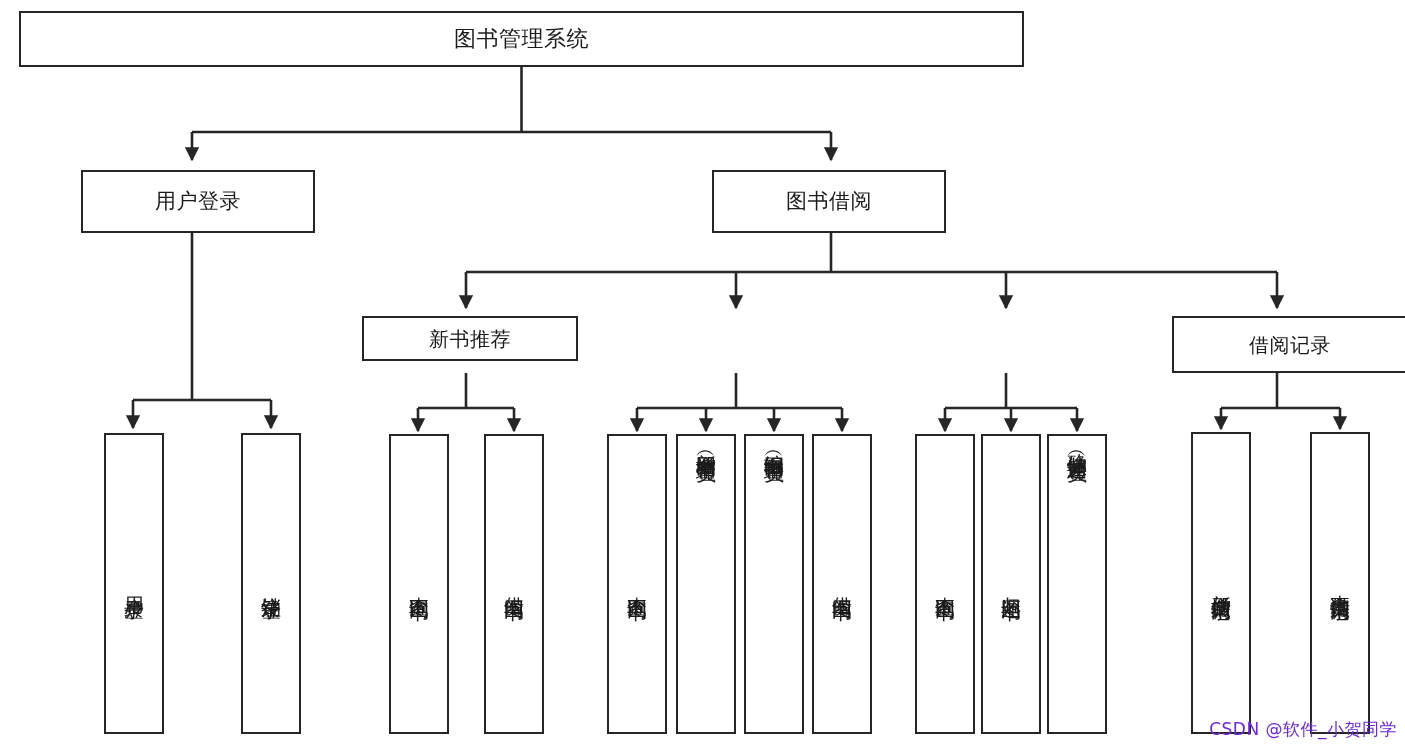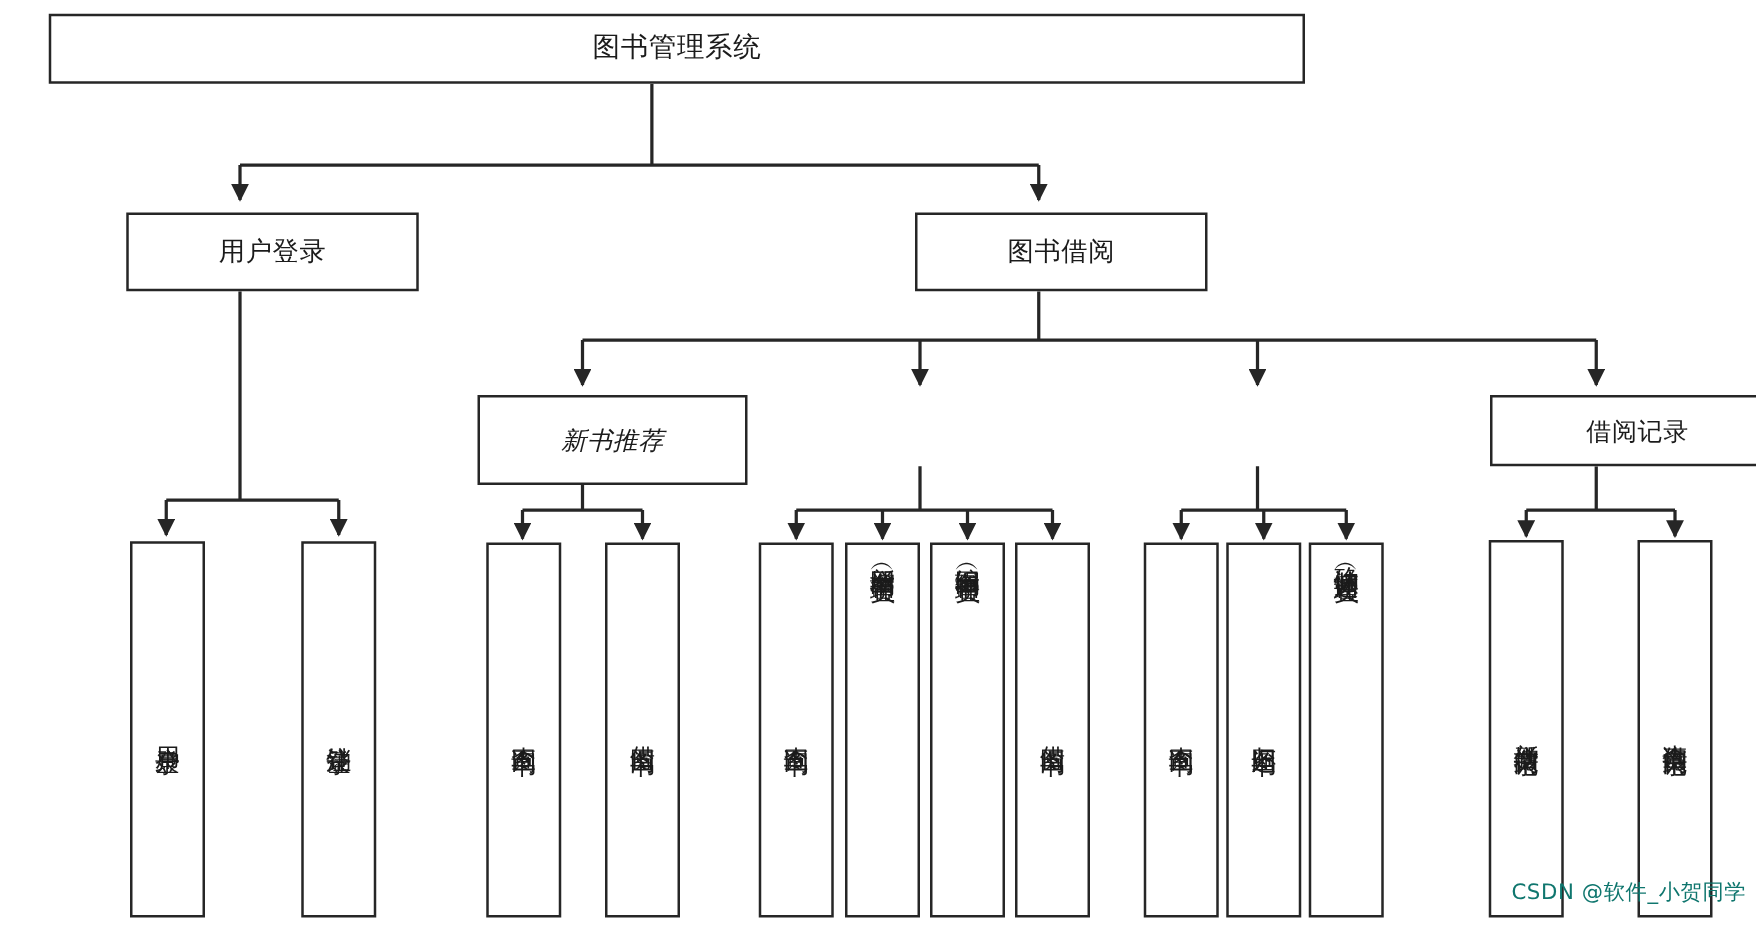--- a/index.html
+++ b/index.html
@@ -29,21 +29,20 @@
   }
   .node {
     position: absolute;
     box-sizing: border-box;
     background: #ffffff;
     border: 2.5px solid #262626;
     display: flex;
     align-items: center;
     justify-content: center;
     color: #1b1b1b;
-    margin-left: 20px;
   }
   .node .label {
     font-size: 21px;
     letter-spacing: 0.5px;
     white-space: nowrap;
     line-height: 1.1;
   }
   .node.root .label { font-size: 22px; }
   .node.lvl1 .label { font-size: 21px; }
   .node.lvl2 .label { font-size: 20px; }
@@ -64,23 +63,23 @@
     text-orientation: upright;
     font-size: 20px;
     line-height: 1.35;
     letter-spacing: 1.5px;
     white-space: nowrap;
     padding: 2px 0;
   }
   .watermark {
     position: absolute;
     right: 8px;
-    bottom: 22px;
+    bottom: 6px;
     font-size: 17px;
-    color: #0f766e;
+    color: #6d28d9;
     white-space: nowrap;
     letter-spacing: 0.5px;
   }
 </style>
 </head>
 <body>
 
 <div id="canvas">
 
   <svg class="wires" viewBox="0 0 1405 747" xmlns="http://www.w3.org/2000/svg">
@@ -137,21 +136,21 @@
     <span class="label">图书管理系统</span>
   </div>
 
   <div class="node lvl1" style="left:81px; top:170px; width:234px; height:63px;">
     <span class="label">用户登录</span>
   </div>
   <div class="node lvl1" style="left:712px; top:170px; width:234px; height:63px;">
     <span class="label">图书借阅</span>
   </div>
 
-  <div class="node lvl2" style="left:362px; top:316px; width:216px; height:72px;font-style:italic;">
+  <div class="node lvl2" style="left:362px; top:316px; width:216px; height:45px;">
     <span class="label">新书推荐</span>
   </div>
   <div class="node lvl2" style="left:1172px; top:316px; width:236px; height:57px;">
     <span class="label">借阅记录</span>
   </div>
 
   <div class="leaf center" style="left:104px; top:433px; width:60px; height:301px;">
     <span class="vlabel">用户登录</span>
   </div>
   <div class="leaf center" style="left:241px; top:433px; width:60px; height:301px;">

